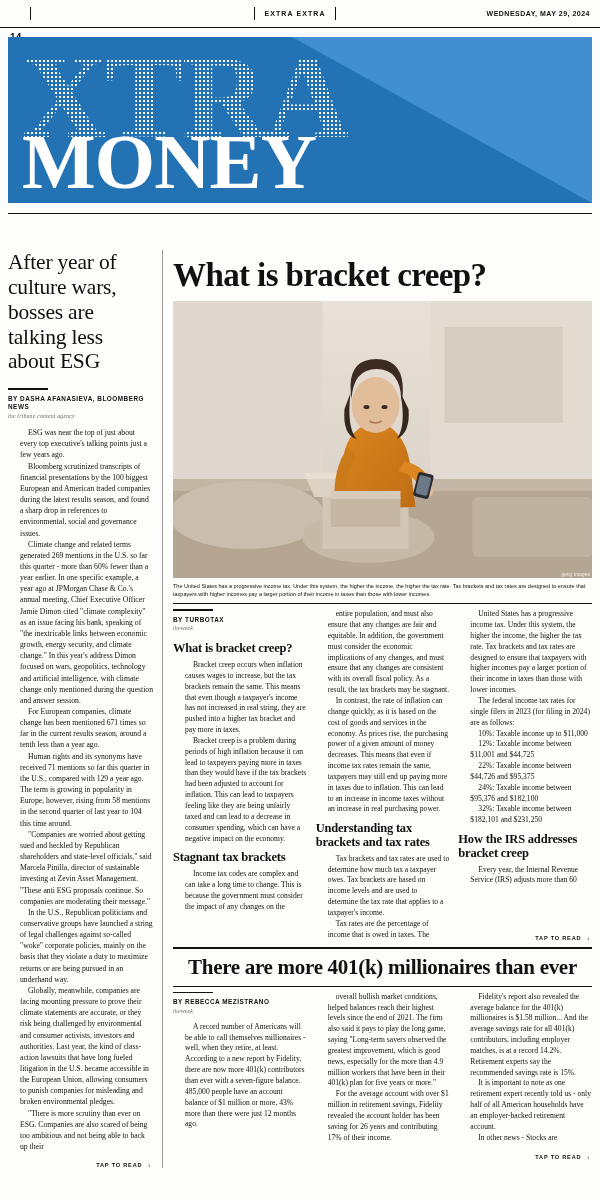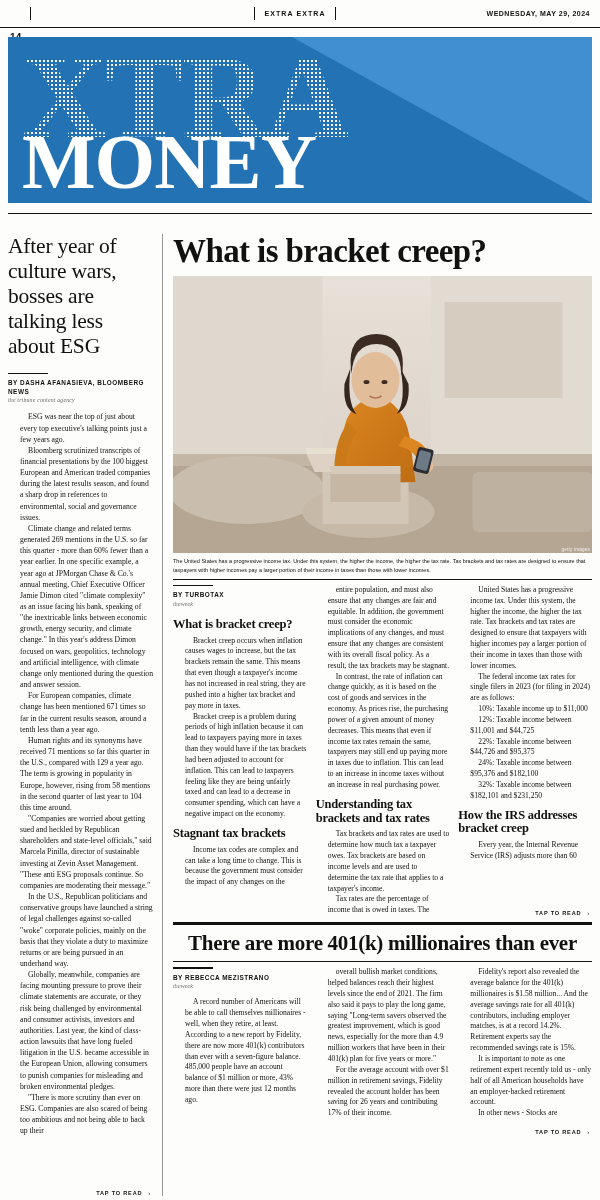--- a/index.html
+++ b/index.html
@@ -118,23 +118,24 @@
   }
 
   
   .content {
     position: absolute;
     top: 213px;
     left: 8px;
     right: 8px;
     bottom: 4px;
     border-top: 1.5px solid #111;
-    padding-top: 20px;
+    padding-top: 8px;
     display: flex;
     gap: 0;
+    align-items: center;
   }
 
   
   .leftcol {
     width: 155px;
     flex: none;
     padding-right: 9px;
     border-right: 1px solid #999;
     display: flex;
     flex-direction: column;

